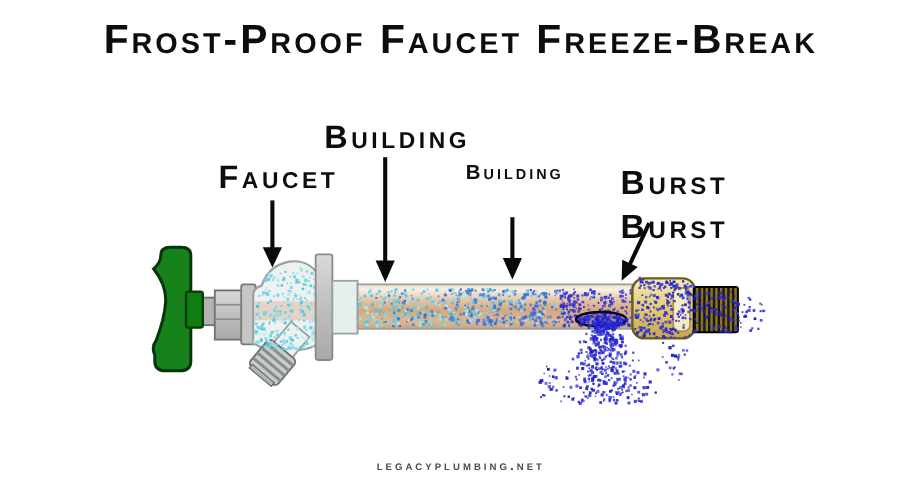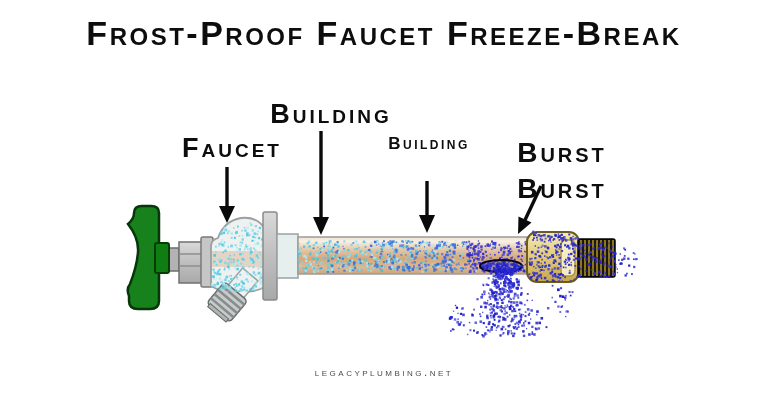--- a/index.html
+++ b/index.html
@@ -6,21 +6,21 @@
   .stage{position:relative;width:768px;height:405px;background:#ffffff;overflow:hidden;
          font-family:"Liberation Sans",sans-serif;color:#0e0e0e;}
   .stage svg{position:absolute;left:0;top:0;}
   .lbl{position:absolute;transform:translateX(-50%);font-variant:small-caps;font-weight:600;
        white-space:nowrap;text-align:left;color:#0d0d0d;}
   #title{left:384px;top:14px;font-size:34px;letter-spacing:2.5px;font-weight:600;}
   #lbl-frozen{left:232px;top:133px;font-size:27px;letter-spacing:3px;}
   #lbl-freezing{left:331px;top:99px;font-size:27px;letter-spacing:3px;}
   #lbl-building{left:429px;top:132px;font-size:17px;letter-spacing:2.5px;line-height:23px;font-weight:700;}
   #lbl-burst{left:562px;top:115px;font-size:28px;letter-spacing:3px;line-height:36px;margin-top:20px;}
-  #footer{left:384px;top:366px;font-size:11.5px;letter-spacing:2.5px;font-weight:400;color:#4c4c4c;}
+  #footer{left:384px;top:383px;font-size:11.5px;letter-spacing:2.5px;font-weight:700;color:#4c4c4c;}
 </style>
 </head>
 <body>
 
 <div class="stage">
 
   <svg width="768" height="405" viewBox="0 0 768 405">
     <defs>
       <linearGradient id="pg" x1="0" y1="0" x2="0" y2="1">
         <stop offset="0" stop-color="#efe3d2"></stop>

